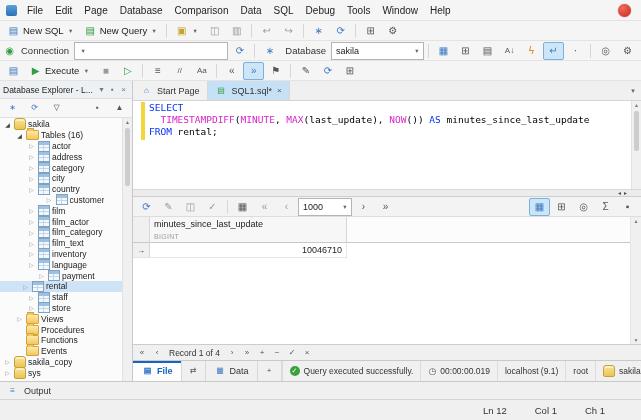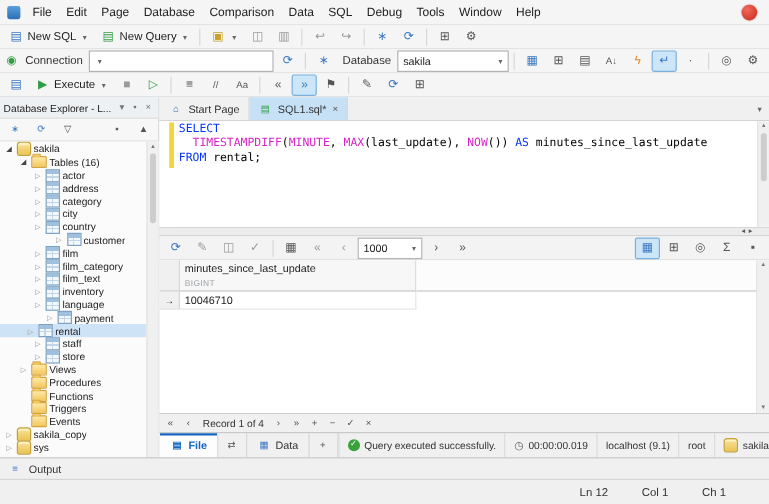--- a/index.html
+++ b/index.html
@@ -95,21 +95,21 @@
   .gcorner{width:16px;flex:none;background:#f0f0f0;border-right:1px solid #d6d6d6;border-bottom:1px solid #c9c9c9;}
   .gcol{width:188px;flex:none;background:#f7f7f7;border-right:1px solid #d6d6d6;border-bottom:1px solid #c9c9c9;
         padding:2px 4px;display:flex;flex-direction:column;justify-content:space-between;}
   .gcol .cname{font-size:9px;color:#222;}
   .gcol .ctype{font-size:7px;color:#9aa0a6;letter-spacing:.3px;}
   .ghead-fill{flex:1;background:#fcfcfc;border-bottom:1px solid #c9c9c9;}
   .grow{display:flex;height:15px;}
   .rowsel{width:16px;flex:none;background:#f0f0f0;border-right:1px solid #d6d6d6;border-bottom:1px solid #e4e4e4;
           display:flex;align-items:center;justify-content:center;font-size:8px;color:#333;}
   .gcell{width:188px;flex:none;border-right:1px solid #e6e6e6;border-bottom:1px solid #e6e6e6;
-         text-align:left;padding:1px 4px;line-height:13px;}
+         text-align:right;padding:1px 4px;line-height:13px;}
   .grid-vscroll{position:absolute;top:0;right:0;bottom:0;width:10px;background:#f0f0f0;
                 border-left:1px solid #e5e5e5;display:flex;flex-direction:column;align-items:center;justify-content:space-between;padding:1px 0;}
   .grid-vscroll .arr{font-size:5px;color:#777;}
 
   .record-bar{height:15px;flex:none;display:flex;align-items:center;background:#f0f0f0;
               border-top:1px solid #ccc;padding:0 4px;gap:5px;font-size:8.5px;color:#333;}
   .vcr{font-size:8px;color:#555;width:10px;text-align:center;}
   .record-text{margin:0 2px;white-space:nowrap;}
 
   .bottom-row{height:20px;flex:none;display:flex;align-items:stretch;background:#f0f0f0;border-top:1px solid #c9c9c9;}
@@ -364,20 +364,25 @@
               <span class="tlabel">customer</span>
             </div>
             <div class="trow" style="padding-left: 27px;">
               <span class="expander">▷</span>
               <span class="ic ic-table"></span>
               <span class="tlabel">film</span>
             </div>
             <div class="trow" style="padding-left: 27px;">
               <span class="expander">▷</span>
               <span class="ic ic-table"></span>
+              <span class="tlabel">film_actor</span>
+            </div>
+            <div class="trow" style="padding-left: 27px;">
+              <span class="expander">▷</span>
+              <span class="ic ic-table"></span>
               <span class="tlabel">film_category</span>
             </div>
             <div class="trow" style="padding-left: 27px;">
               <span class="expander">▷</span>
               <span class="ic ic-table"></span>
               <span class="tlabel">film_text</span>
             </div>
             <div class="trow" style="padding-left: 27px;">
               <span class="expander">▷</span>
               <span class="ic ic-table"></span>
@@ -415,25 +420,20 @@
             </div>
             <div class="trow" style="padding-left: 15px;">
               <span class="expander"></span>
               <span class="ic ic-folder"></span>
               <span class="tlabel">Procedures</span>
             </div>
             <div class="trow" style="padding-left: 15px;">
               <span class="expander"></span>
               <span class="ic ic-folder"></span>
               <span class="tlabel">Functions</span>
-            </div>
-            <div class="trow" style="padding-left: 15px;">
-              <span class="expander"></span>
-              <span class="ic ic-folder"></span>
-              <span class="tlabel">Triggers</span>
             </div>
             <div class="trow" style="padding-left: 15px;">
               <span class="expander"></span>
               <span class="ic ic-folder"></span>
               <span class="tlabel">Events</span>
             </div>
             <div class="trow" style="padding-left: 3px;">
               <span class="expander">▷</span>
               <span class="ic ic-db"></span>
               <span class="tlabel">sakila_copy</span>

